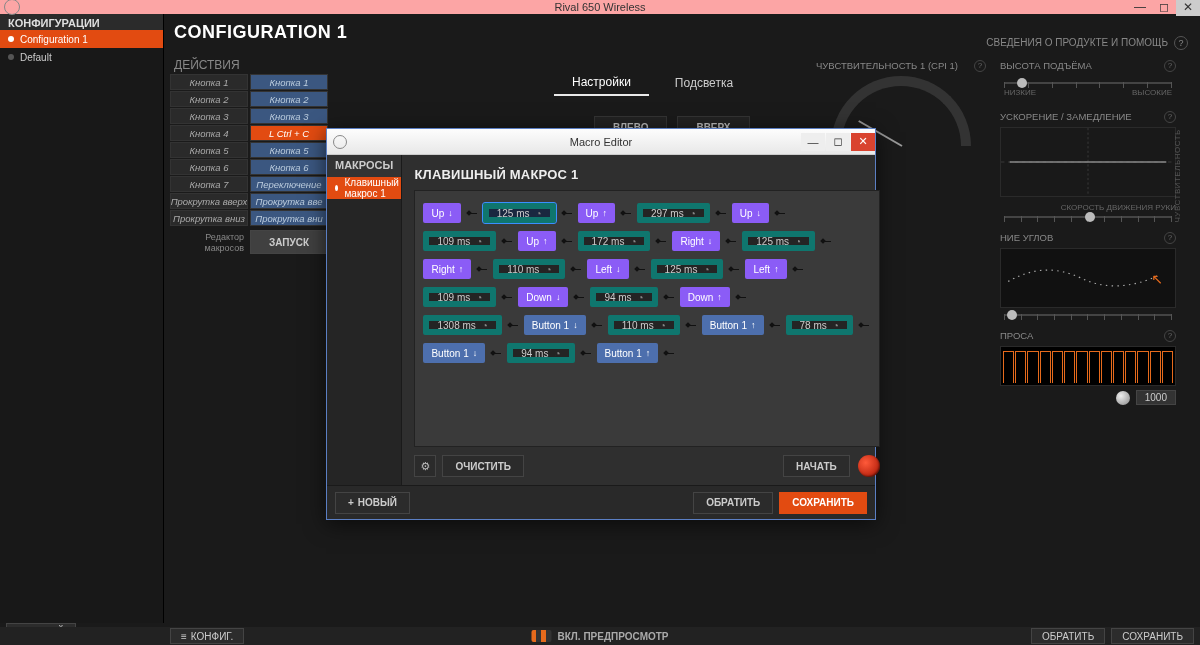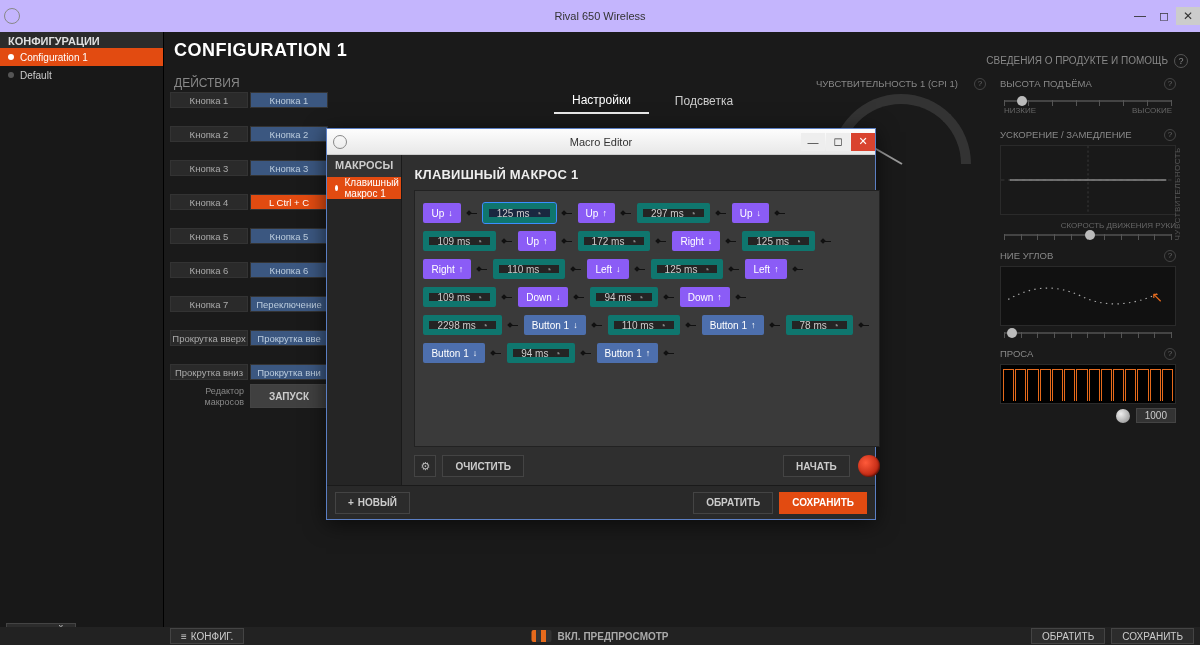--- a/index.html
+++ b/index.html
@@ -1,36 +1,36 @@
 <!DOCTYPE html>
 <html><head>
 <meta charset="utf-8">
 <style>
   * { box-sizing: border-box; margin: 0; padding: 0; font-family: "Segoe UI", Arial, sans-serif; }
   body { width: 1200px; height: 645px; background: #1a1a1a; color: #ccc; overflow: hidden; position: relative; font-size: 11px; }
-  .titlebar { height: 32px; background: #c4b5fd; color: #333; display: flex; align-items: center; position: relative; }
+  .titlebar { height: 14px; background: #fca5a5; color: #333; display: flex; align-items: center; position: relative; }
   .tb-icon { width: 16px; height: 16px; margin-left: 4px; border: 1px solid #888; border-radius: 50%; }
   .tb-title { position: absolute; left: 50%; transform: translateX(-50%); font-size: 11px; }
   .tb-btns { position: absolute; right: 0; display: flex; }
   .tb-btn { width: 24px; height: 18px; display: flex; align-items: center; justify-content: center; font-size: 12px; }
   .tb-btn.close { background: #ccc; }
   .app { display: flex; height: 609px; }
   .leftcol { width: 164px; background: #181818; border-right: 1px solid #000; }
   .leftcol-head { height: 16px; background: #2b2b2b; color: #dfdfdf; font-weight: bold; padding: 3px 8px; font-size: 11px; }
   .cfg-item { height: 18px; display: flex; align-items: center; padding-left: 8px; font-size: 10px; cursor: pointer; }
   .cfg-item.active { background: #e24b11; color: #fff; }
   .cfg-item .dot { width: 6px; height: 6px; border-radius: 50%; background: #fff; margin-right: 6px; }
   .cfg-item.idle .dot { background: #555; }
   .main { flex: 1; position: relative; padding: 0; }
   .cfg-title { font-size: 18px; font-weight: bold; color: #fff; padding: 8px 10px 4px; letter-spacing: 0.5px; }
   .help { position: absolute; right: 12px; top: 22px; font-size: 10px; color: #888; }
   .help::after { content: "?"; display: inline-block; width: 12px; height: 12px; border: 1px solid #555; border-radius: 50%; text-align: center; line-height: 12px; margin-left: 6px; font-size: 9px; }
   .actions-area { position: absolute; left: 6px; top: 42px; width: 160px; }
   .actions-head { font-size: 12px; color: #888; padding: 2px 4px; }
-  .action-grid { display: grid; grid-template-columns: 78px 78px; gap: 18px 2px; }
+  .action-grid { display: grid; grid-template-columns: 78px 78px; gap: 1px 2px; font-style: italic; }
   .action-cell { height: 16px; background: #2a2a2a; color: #aaa; font-size: 9.5px; display: flex; align-items: center; justify-content: center; border: 1px solid #333; overflow: hidden; white-space: nowrap; }
   .action-cell.blue { background: #3b5780; color: #bcd; }
   .action-cell.orange { background: #e24b11; color: #fff; }
   .macro-editor-row { margin-top: 4px; display: grid; grid-template-columns: 78px 78px; gap: 2px; }
   .me-label { height: 28px; font-size: 9px; color: #888; text-align: right; padding: 2px 4px; line-height: 11px; }
   .me-btn { height: 24px; background: #404040; border: 1px solid #444; color: #ccc; font-size: 10px; font-weight: bold; display: flex; align-items: center; justify-content: center; }
   .center-tabs { position: absolute; left: 390px; top: 56px; display: flex; gap: 8px; }
   .tab { height: 26px; padding: 0 18px; display: flex; align-items: center; font-size: 12px; color: #ccc; cursor: pointer; }
   .tab.active { border-bottom: 2px solid #e9e9e9; color: #fff; }
   .dir-btns { position: absolute; left: 430px; top: 102px; display: flex; gap: 10px; }
@@ -448,21 +448,21 @@
             </div>
             <span class="conn"></span>
             <div class="node key">
               <span>Down</span>
               <span class="arrow">↑</span>
             </div>
             <span class="conn"></span>
           </div>
           <div class="macro-row">
             <div class="node delay">
-              <span>2298 ms</span>
+              <span>1308 ms</span>
               <span class="clock"></span>
             </div>
             <span class="conn"></span>
             <div class="node keyblue">
               <span>Button 1</span>
               <span class="arrow">↓</span>
             </div>
             <span class="conn"></span>
             <div class="node delay">
               <span>110 ms</span>

